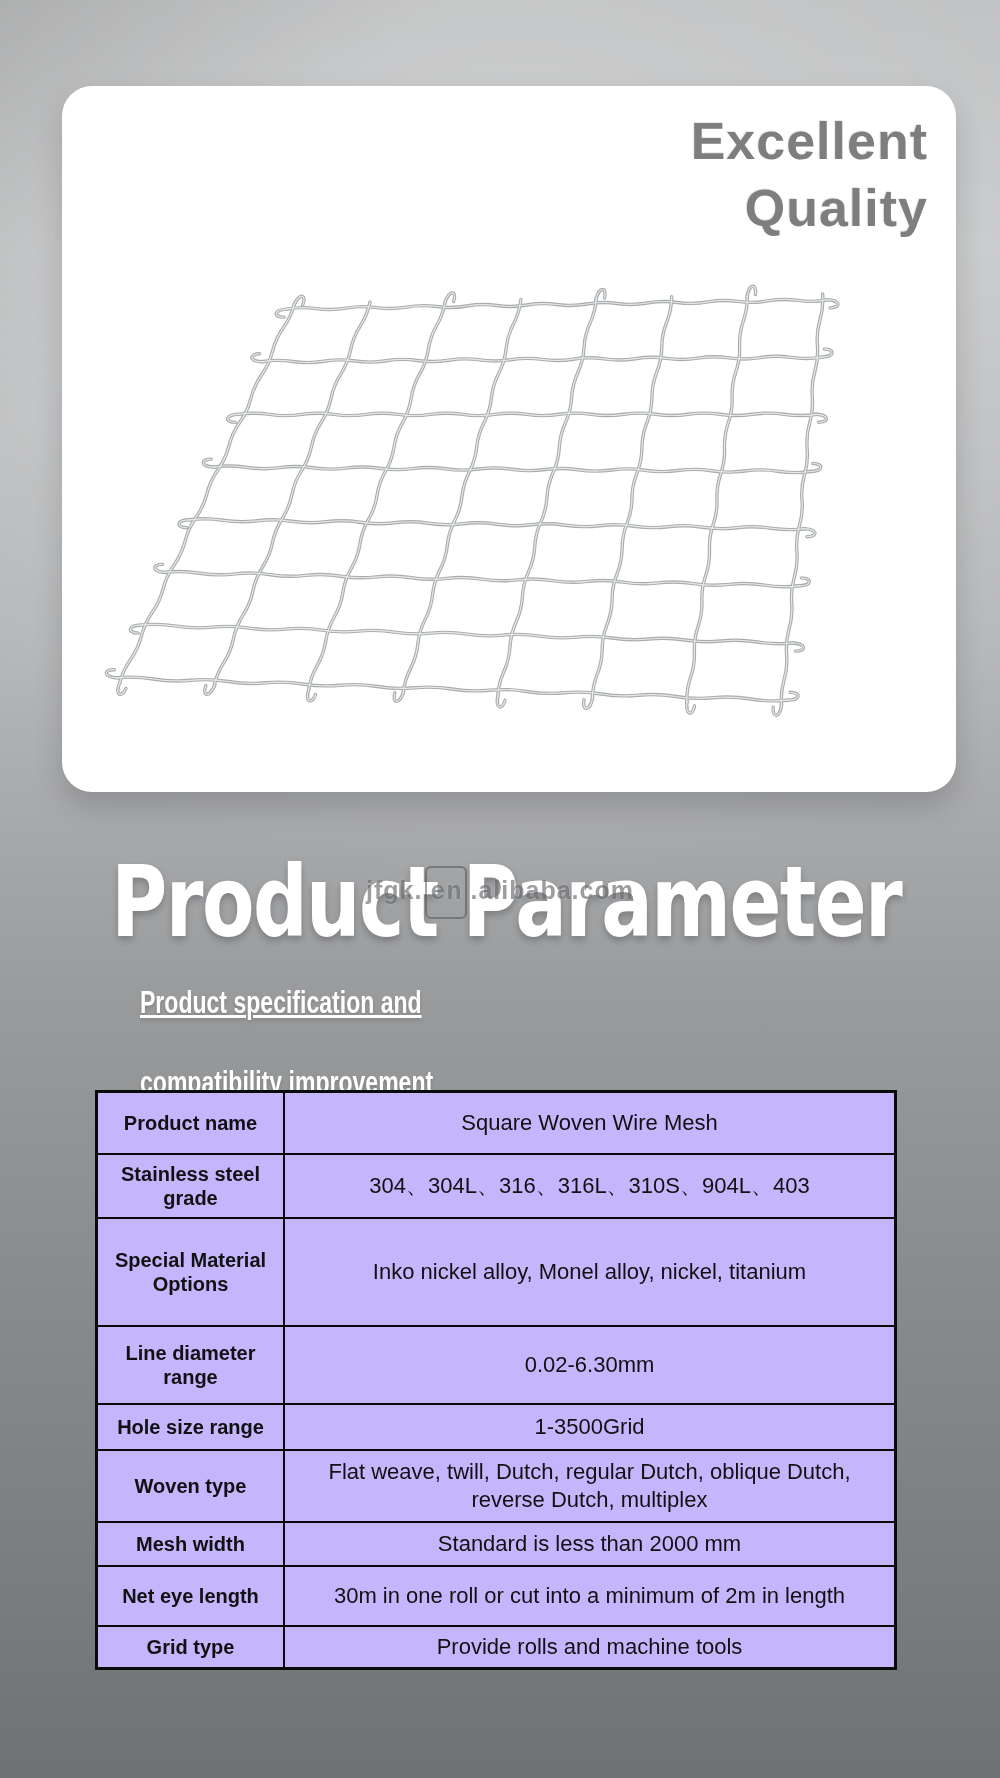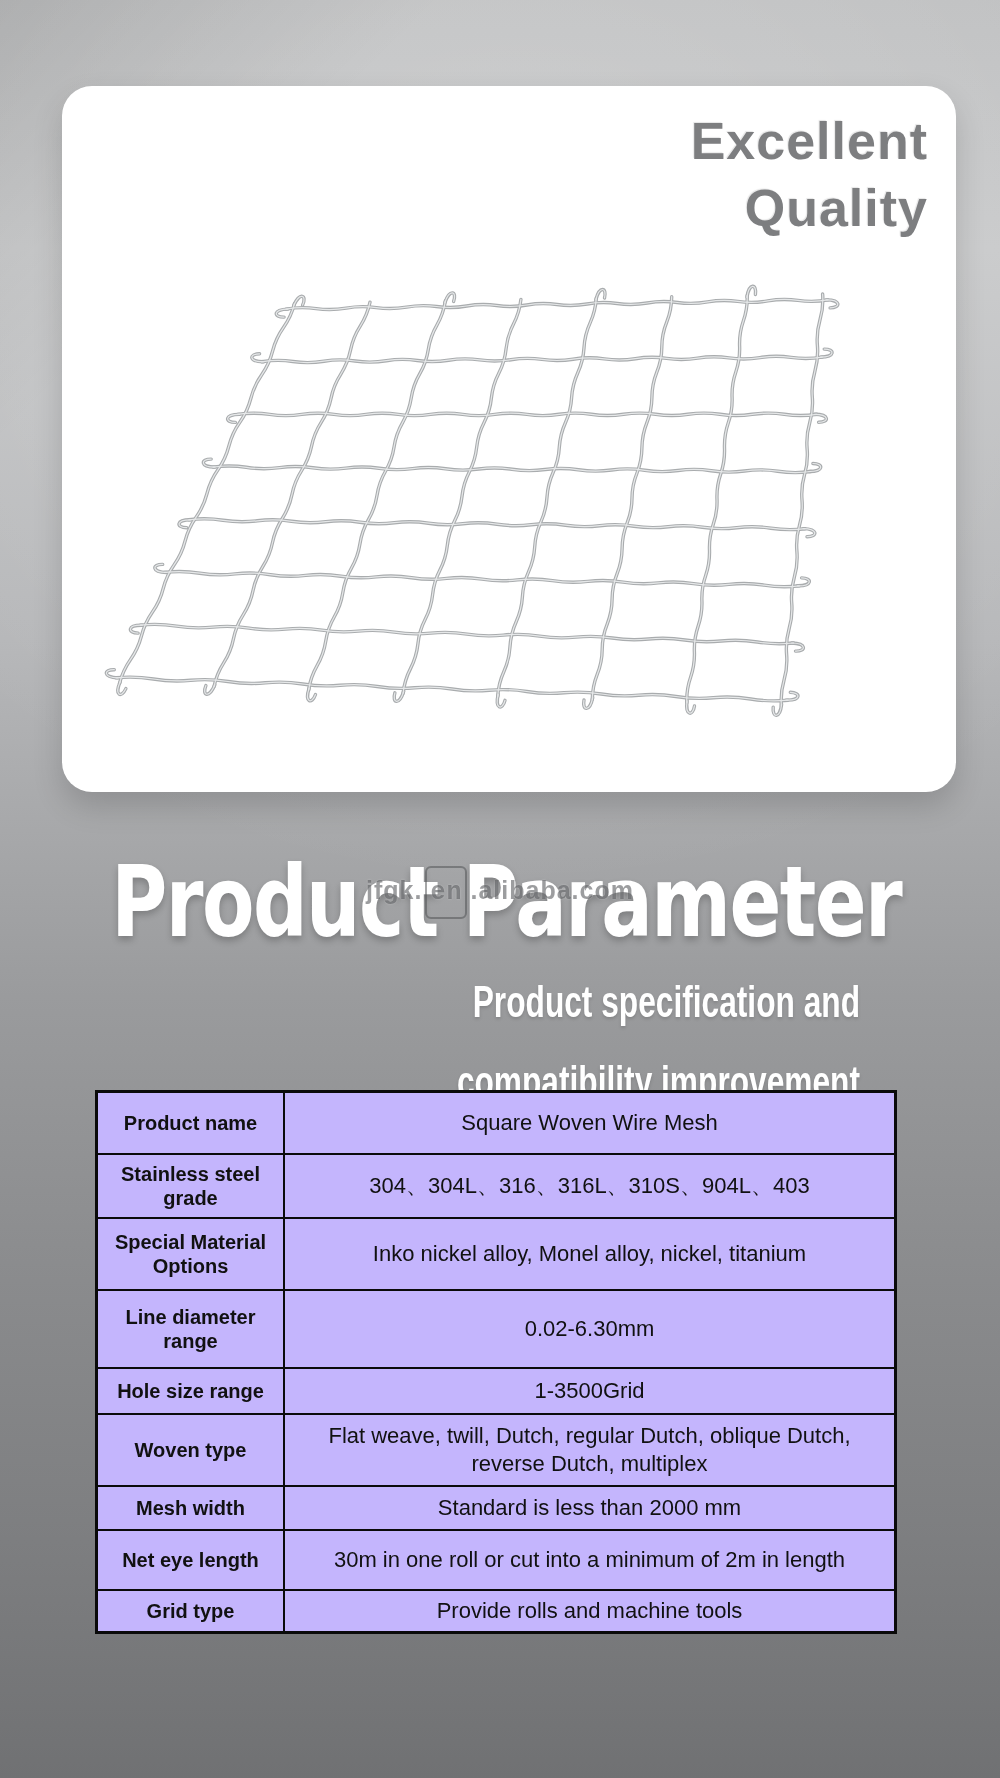--- a/index.html
+++ b/index.html
@@ -36,23 +36,24 @@
     position:absolute;top:866px;left:0;width:1000px;text-align:center;z-index:2;
     font-size:25px;font-weight:bold;letter-spacing:1px;
     color:rgba(75,77,80,0.55);
     text-shadow:0 0 2px rgba(255,255,255,0.35);
   }
   .watermark .boxed{
     display:inline-block;border:2px solid rgba(75,77,80,0.50);
     padding:12px 3px;margin:0 3px;line-height:25px;border-radius:6px;font-family:Liberation Mono, monospace;
   }
   .subtitle{
-    position:absolute;top:962px;left:0;width:1000px;text-align:right;
-    color:#ffffff;font-weight:bold;font-size:44px;line-height:80px;
+    position:absolute;top:962px;left:0;width:1000px;text-align:left;
+    color:#ffffff;font-weight:bold;font-size:32px;line-height:80px;
     text-shadow:0 2px 4px rgba(0,0,0,0.15);
+    text-decoration:underline;
   }
   .subtitle .line{display:block;transform:scaleX(0.72);transform-origin:50% 50%;white-space:nowrap;}
   table.spec{
     position:absolute;left:95px;top:1090px;width:802px;
     border-collapse:collapse;background:#c4b5fd;
     border:3px solid #0a0a0a;
     table-layout:fixed;
   }
   table.spec td{border:2px solid #0a0a0a;vertical-align:middle;color:#111111;}
   td.label{
@@ -181,21 +182,21 @@
 <table class="spec">
   <tbody>
     <tr style="height:62px">
       <td class="label">Product name</td>
       <td class="value">Square Woven Wire Mesh</td>
     </tr>
     <tr style="height:64px">
       <td class="label">Stainless steel grade</td>
       <td class="value">304、304L、316、316L、310S、904L、403</td>
     </tr>
-    <tr style="height:72px">
+    <tr style="height:108px">
       <td class="label">Special Material Options</td>
       <td class="value">Inko nickel alloy, Monel alloy, nickel, titanium</td>
     </tr>
     <tr style="height:78px">
       <td class="label">Line diameter range</td>
       <td class="value">0.02-6.30mm</td>
     </tr>
     <tr style="height:46px">
       <td class="label">Hole size range</td>
       <td class="value">1-3500Grid</td>

